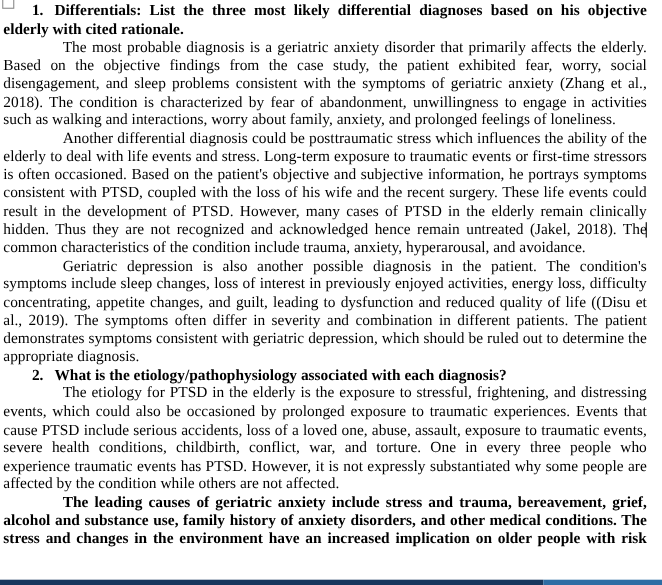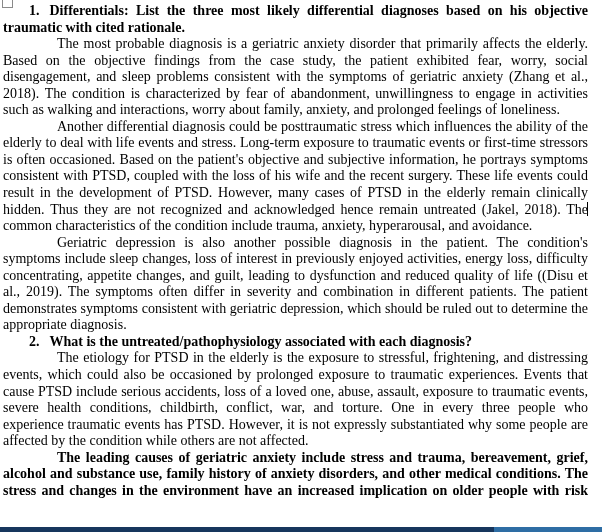--- a/index.html
+++ b/index.html
@@ -76,29 +76,29 @@
     height: 100%;
   }
 </style>
 </head>
 <body>
 
 <div class="page">
 
   <div class="anchor-marker"></div>
 
-  <p class="list-heading"><span>1.</span><span class="tab"></span><span>Differentials: List the three most likely differential diagnoses based on his objective traumatic with cited rationale.</span></p>
+  <p class="list-heading"><span>1.</span><span class="tab"></span><span>Differentials: List the three most likely differential diagnoses based on his objective elderly with cited rationale.</span></p>
 
   <p class="para">The most probable diagnosis is a geriatric anxiety disorder that primarily affects the elderly. Based on the objective findings from the case study, the patient exhibited fear, worry, social disengagement, and sleep problems consistent with the symptoms of geriatric anxiety (Zhang et al., 2018). The condition is characterized by fear of abandonment, unwillingness to engage in activities such as walking and interactions, worry about family, anxiety, and prolonged feelings of loneliness.</p>
 
   <p class="para">Another differential diagnosis could be posttraumatic stress which influences the ability of the elderly to deal with life events and stress. Long-term exposure to traumatic events or first-time stressors is often occasioned. Based on the patient's objective and subjective information, he portrays symptoms consistent with PTSD, coupled with the loss of his wife and the recent surgery. These life events could result in the development of PTSD. However, many cases of PTSD in the elderly remain clinically hidden. Thus they are not recognized and acknowledged hence remain untreated (Jakel, 2018). The common characteristics of the condition include trauma, anxiety, hyperarousal, and avoidance.</p>
 
   <p class="para">Geriatric depression is also another possible diagnosis in the patient. The condition's symptoms include sleep changes, loss of interest in previously enjoyed activities, energy loss, difficulty concentrating, appetite changes, and guilt, leading to dysfunction and reduced quality of life ((Disu et al., 2019). The symptoms often differ in severity and combination in different patients. The patient demonstrates symptoms consistent with geriatric depression, which should be ruled out to determine the appropriate diagnosis.</p>
 
-  <p class="list-heading"><span>2.</span><span class="tab"></span><span>What is the untreated/pathophysiology associated with each diagnosis?</span></p>
+  <p class="list-heading"><span>2.</span><span class="tab"></span><span>What is the etiology/pathophysiology associated with each diagnosis?</span></p>
 
   <p class="para">The etiology for PTSD in the elderly is the exposure to stressful, frightening, and distressing events, which could also be occasioned by prolonged exposure to traumatic experiences. Events that cause PTSD include serious accidents, loss of a loved one, abuse, assault, exposure to traumatic events, severe health conditions, childbirth, conflict, war, and torture. One in every three people who experience traumatic events has PTSD. However, it is not expressly substantiated why some people are affected by the condition while others are not affected.</p>
 
   <p class="para cutoff">The leading causes of geriatric anxiety include stress and trauma, bereavement, grief, alcohol and substance use, family history of anxiety disorders, and other medical conditions. The stress and changes in the environment have an increased implication on older people with risk</p>
 
 </div>
 
 <div class="caret"></div>
 
 <div class="bottom-bar">

